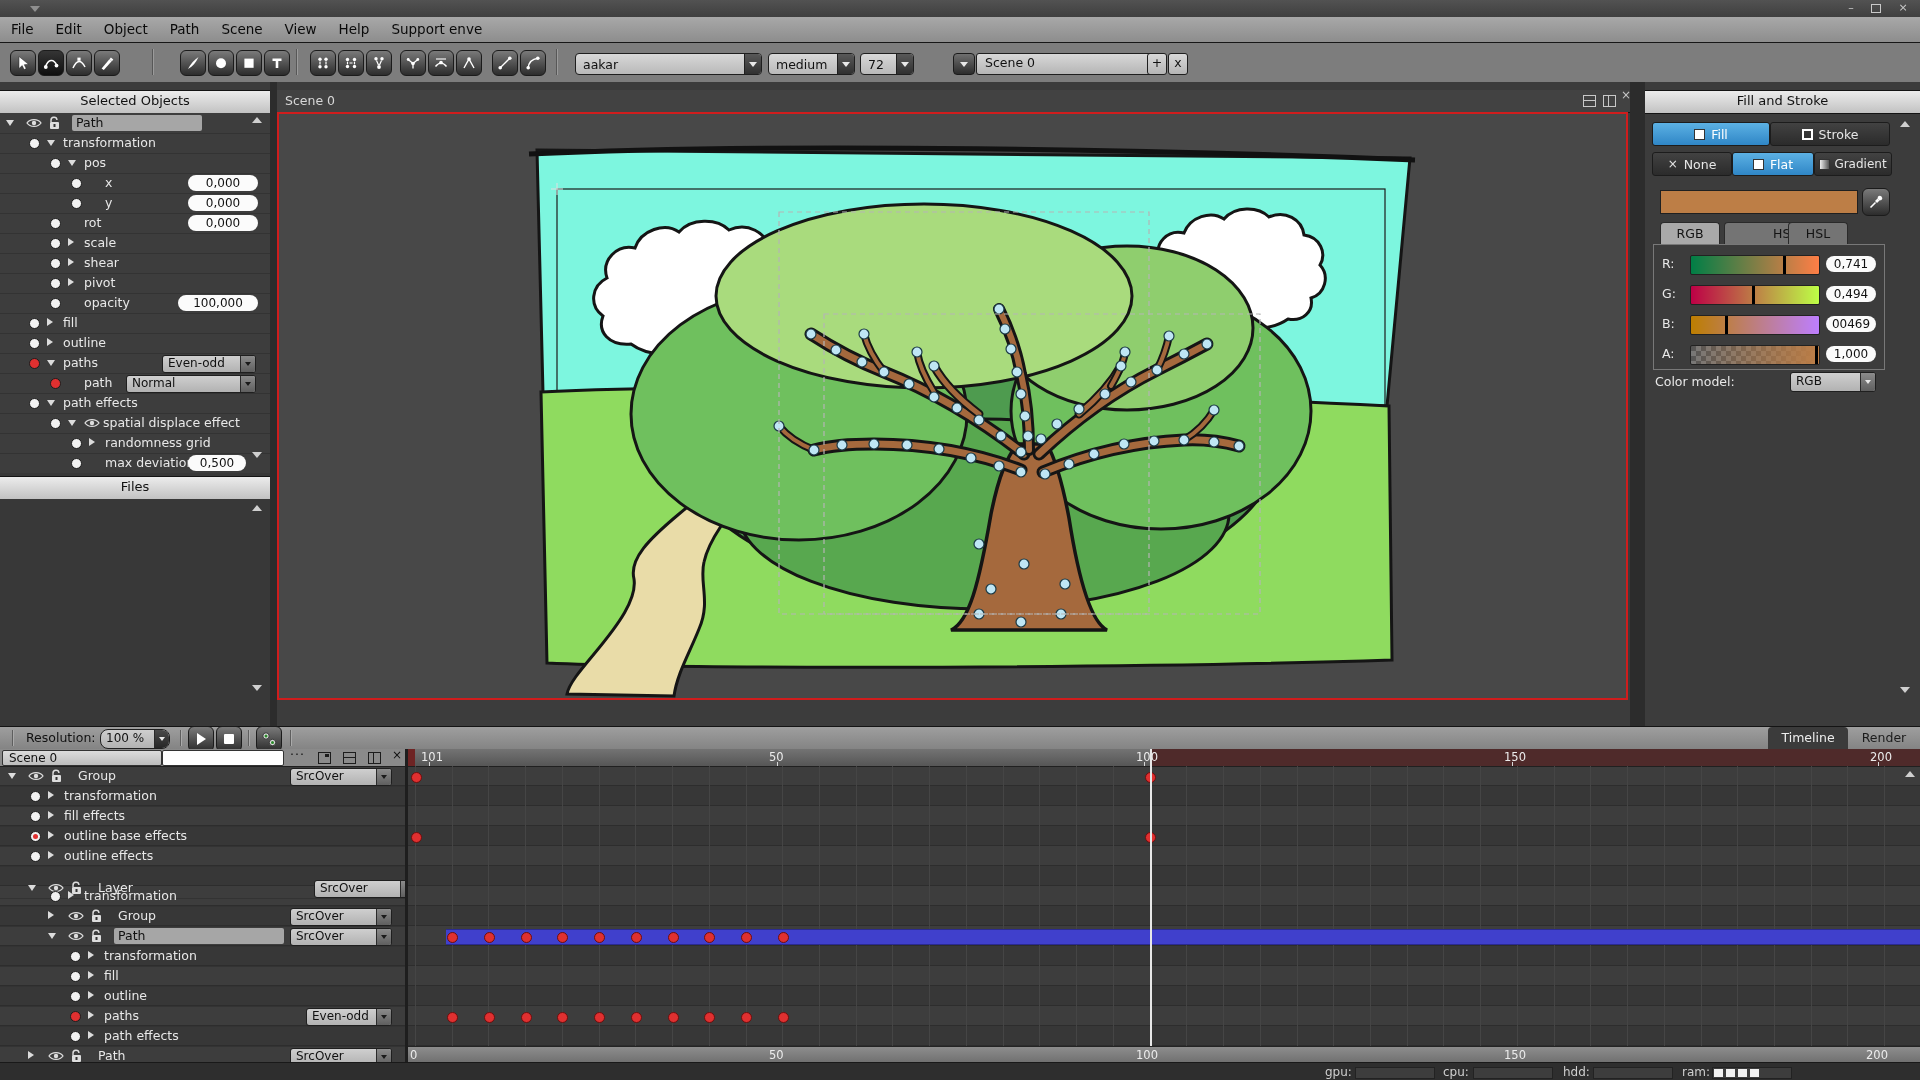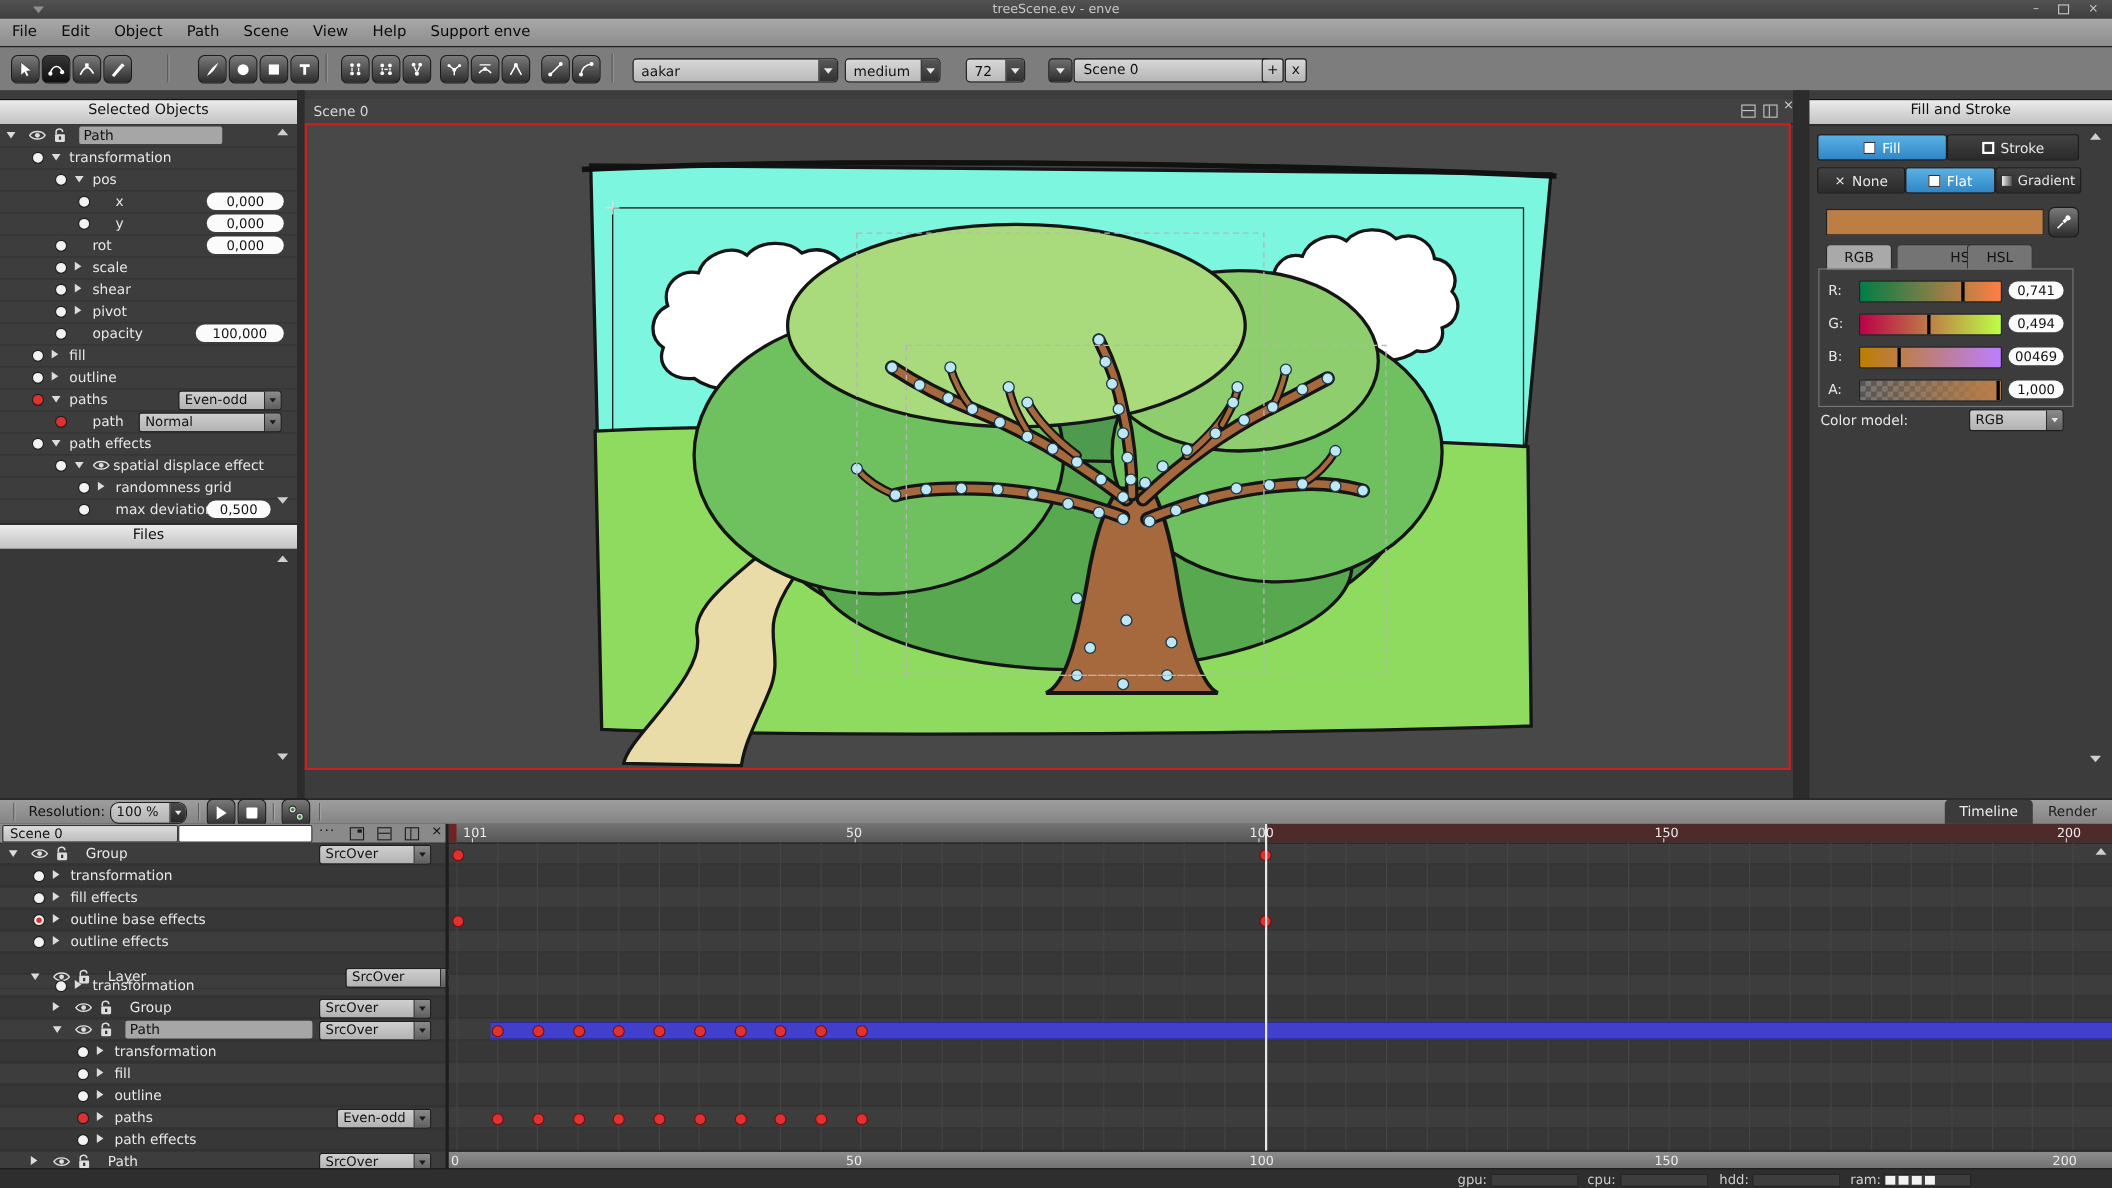--- a/index.html
+++ b/index.html
@@ -114,21 +114,20 @@
   .mi-h::after{content:'';position:absolute;left:0;right:0;top:4px;border-top:1px solid currentColor}
   .mi-v::after{content:'';position:absolute;top:0;bottom:0;left:4px;border-left:1px solid currentColor}
   .mi-c::after{content:'';position:absolute;right:1px;top:1px;width:4px;height:3px;background:currentColor}
   .xchar{font-size:12px;line-height:10px}
 </style>
 </head>
 <body>
 
 <div id="titlebar">
   <span class="win-tri"></span>
-  <div id="title">treeScene.ev - enve</div>
   <div class="winbtn" style="left:1840px">–</div>
   <div class="winbtn" style="left:1864px">
       <span class="winbox"></span>
     </div>
   <div class="winbtn" style="left:1892px">×</div>
 </div>
 
 <div id="menubar">
     <span class="menu-item">File</span>
     <span class="menu-item">Edit</span>
@@ -149,21 +148,21 @@
     <span class="ca">
         <span class="tri-dn-w"></span>
       </span>
   </div>
   <div class="combo" style="left:768px;top:10px;width:85px">
     <span class="ct">medium</span>
     <span class="ca">
         <span class="tri-dn-w"></span>
       </span>
   </div>
-  <div class="combo" style="left:878px;top:10px;width:52px">
+  <div class="combo" style="left:860px;top:10px;width:52px">
     <span class="ct">72</span>
     <span class="ca">
         <span class="tri-dn-w"></span>
       </span>
   </div>
   <div class="darkbtn" style="left:953px;top:10px">
       <span class="tri-dn-w"></span>
     </div>
   <div class="smallbtn" style="left:976px;top:10px;width:168px;text-align:left;padding-left:8px;border-radius:3px">Scene 0</div>
   <div class="smallbtn" style="left:1147px;top:10px;width:18px;border-radius:3px">+</div>

